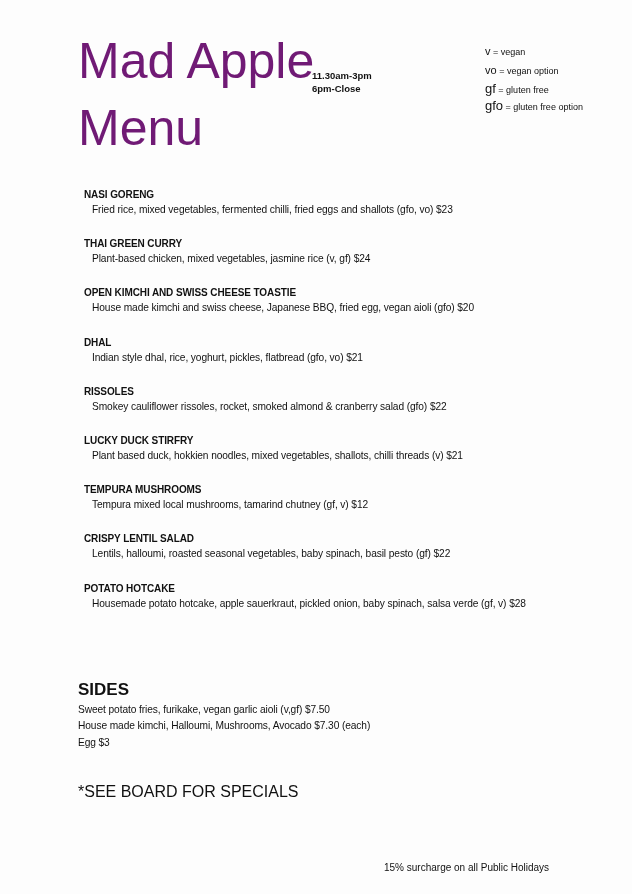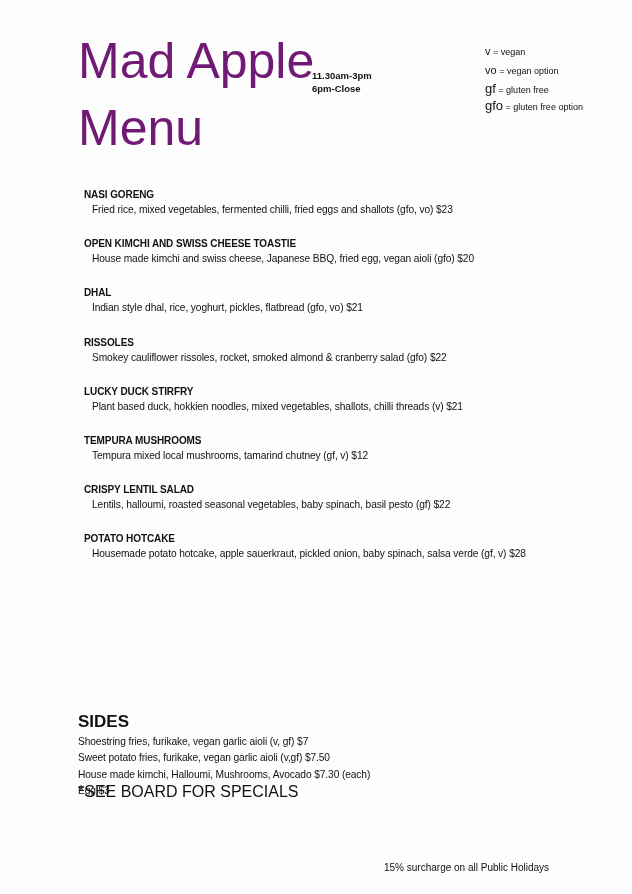--- a/index.html
+++ b/index.html
@@ -15,21 +15,21 @@
   .t2 { top: 103px; }
   .hours { position: absolute; left: 312px; top: 69px; font-size: 9.5px; line-height: 13px; font-weight: bold; }
   .legend { position: absolute; left: 473px; top: 42px; font-size: 9px; line-height: 19px; }
   .legend .row { height: 19px; white-space: nowrap; margin-left: 12px; }
   .legend .abbr { font-size: 11px; }
   .legend .abbr.big { font-size: 13px; }
   .items { position: absolute; left: 78px; top: 188px; width: 530px; }
   .item { height: 49.2px; margin-left: 6px; }
   .item-name { font-weight: 700; font-size: 10px; line-height: 14px; letter-spacing: -0.1px; }
   .item-desc { font-size: 10.2px; line-height: 16px; white-space: nowrap; letter-spacing: -0.1px; padding-left: 8px; }
-  .sides { position: absolute; left: 78px; top: 680px; width: 520px; margin-top: 32px; }
+  .sides { position: absolute; left: 78px; top: 680px; width: 520px; }
   .sides-title { font-weight: 700; font-size: 17px; line-height: 20px; margin-bottom: 2px; }
   .side-line { font-size: 10.2px; line-height: 16.3px; white-space: nowrap; letter-spacing: -0.1px; }
   .specials { position: absolute; left: 78px; top: 785px; font-size: 16px; line-height: 14px; }
   .surcharge { position: absolute; left: 384px; top: 861px; font-size: 10px; line-height: 14px; }
 </style>
 </head>
 <body>
 
 <div class="title t1">Mad Apple</div>
 <div class="title t2">Menu</div>
@@ -57,20 +57,24 @@
     <span>= gluten free option</span>
   </div>
 </div>
 
 <div class="items">
   <div class="item">
     <div class="item-name">NASI GORENG</div>
     <div class="item-desc">Fried rice, mixed vegetables, fermented chilli, fried eggs and shallots (gfo, vo) $23</div>
   </div>
   <div class="item">
+    <div class="item-name">THAI GREEN CURRY</div>
+    <div class="item-desc">Plant-based chicken, mixed vegetables, jasmine rice (v, gf) $24</div>
+  </div>
+  <div class="item">
     <div class="item-name">OPEN KIMCHI AND SWISS CHEESE TOASTIE</div>
     <div class="item-desc">House made kimchi and swiss cheese, Japanese BBQ, fried egg, vegan aioli (gfo) $20</div>
   </div>
   <div class="item">
     <div class="item-name">DHAL</div>
     <div class="item-desc">Indian style dhal, rice, yoghurt, pickles, flatbread (gfo, vo) $21</div>
   </div>
   <div class="item">
     <div class="item-name">RISSOLES</div>
     <div class="item-desc">Smokey cauliflower rissoles, rocket, smoked almond &amp; cranberry salad (gfo) $22</div>
@@ -88,20 +92,19 @@
     <div class="item-desc">Lentils, halloumi, roasted seasonal vegetables, baby spinach, basil pesto (gf) $22</div>
   </div>
   <div class="item">
     <div class="item-name">POTATO HOTCAKE</div>
     <div class="item-desc">Housemade potato hotcake, apple sauerkraut, pickled onion, baby spinach, salsa verde (gf, v) $28</div>
   </div>
 </div>
 
 <div class="sides">
   <div class="sides-title">SIDES</div>
-  <div class="side-line">Shoestring fries, furikake, vegan garlic aioli (v, gf) $7</div>
   <div class="side-line">Sweet potato fries, furikake, vegan garlic aioli (v,gf) $7.50</div>
   <div class="side-line">House made kimchi, Halloumi, Mushrooms, Avocado $7.30 (each)</div>
   <div class="side-line">Egg $3</div>
 </div>
 
 <div class="specials">*SEE BOARD FOR SPECIALS</div>
 <div class="surcharge">15% surcharge on all Public Holidays</div>
 
 </body></html>

